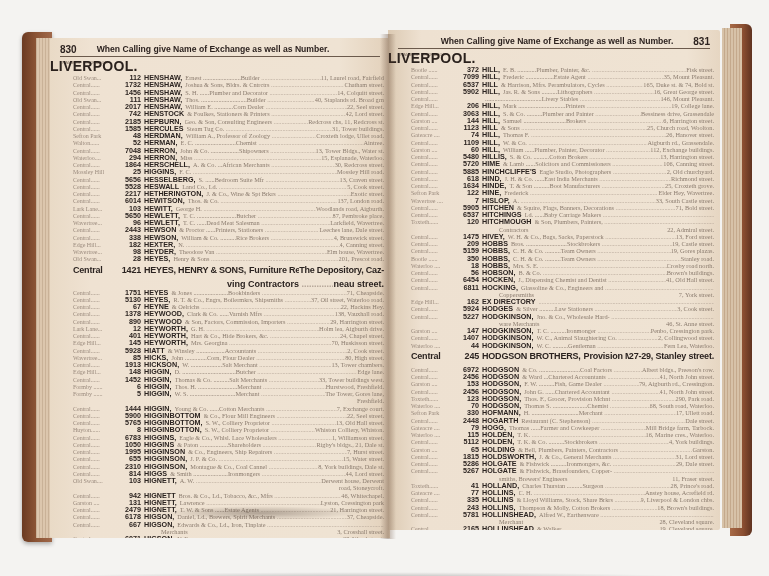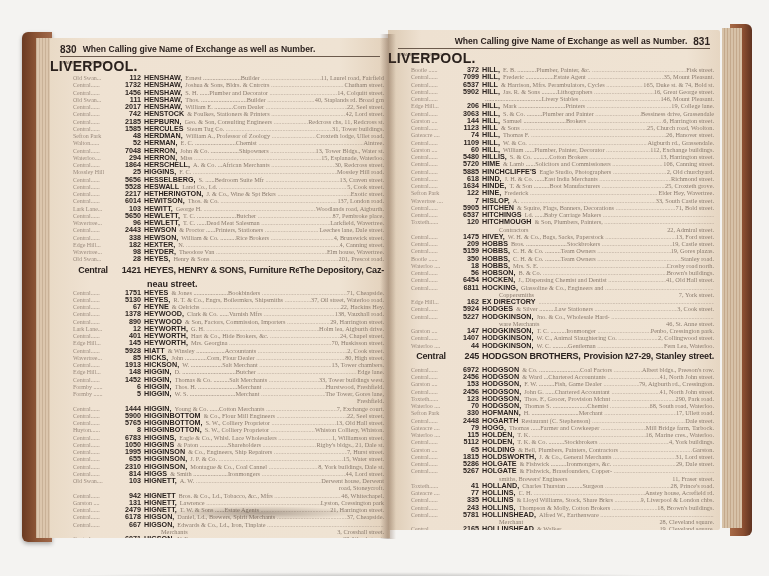--- a/index.html
+++ b/index.html
@@ -42,21 +42,21 @@
     background:linear-gradient(90deg,#dccab3 0%,#eee1d1 10%,#efe3d3 90%,#e6d6c2 100%); }
   .gutter {
     position:absolute; left:358px; top:12px; width:16px; height:505px;
     background:linear-gradient(90deg,rgba(0,0,0,0) 0%,rgba(90,60,40,.35) 50%,rgba(0,0,0,0) 100%);
   }
   .running-head {
     position:absolute; top:6px; left:10px; right:10px;
     font-family:"Liberation Sans", sans-serif; font-weight:bold;
     font-size:8.6px; color:#2d2320;
     border-bottom:0.8px solid #6b5a4c; padding-bottom:1px;
-    white-space:nowrap; display:flex; gap:6px;
+    white-space:nowrap; display:flex; gap:20px;
   }
   .running-head .pno { font-size:10px; }
   .running-head .msg { flex:1; }
   .page.right .running-head { text-align:right; }
   .city {
     position:absolute; top:20px; left:0; right:0; 
     font-family:"Liberation Sans", sans-serif; font-weight:bold;
     font-size:14px; letter-spacing:.3px; color:#2a211d;
   }
   .col-label {
@@ -80,21 +80,21 @@
   .entry .det::after { content:" ................................................................................................................"; color:#b3a496; }
   .entry .addr { flex:none; color:#8a7b6e; max-width:120px; overflow:hidden; }
   .entry.cont .ex, .entry.cont .num { visibility:hidden; }
   .entry.cont .det { padding-left:14px; }
   .entry.cont .det::after { content:""; }
   .entry.bigline { height:15px; line-height:13px; margin:1px 0; }
   .entry.bigline .ex, .entry.bigline .num, .entry.bigline .nm, .entry.bigline .det, .entry.bigline .addr {
     font-family:"Liberation Sans", sans-serif; font-weight:bold; color:#2b2320;
     font-size:9px; letter-spacing:-.2px;
   }
-  .entry.bigline .ex { width:40px; font-size:9px;text-align:center; }
+  .entry.bigline .ex { width:40px; font-size:9px; }
   .entry.bigline .num { width:28px; }
   .entry.bigline .det::after { content:""; }
   .entry.bigline .addr { max-width:140px; }
   .entry.bigline2 { height:9px; line-height:9px; }
   .entry.bigline2 .det { padding-left:80px; font-family:"Liberation Sans", sans-serif; font-weight:bold;
     color:#2b2320; font-size:9px; }
   .entry.bigline2 .addr { font-family:"Liberation Sans", sans-serif; font-weight:bold; color:#2b2320;
     font-size:9px; }
   .smudge {
     position:absolute; left:110px; bottom:18px; width:200px; height:14px;
@@ -309,20 +309,21 @@
           <span class="ex">Central</span>
           <span class="num">1421</span>
           <span class="nm">HEYES, HENRY &amp; SONS,</span>
           <span class="det">Furniture Remo-</span>
           <span class="addr">The Depository, Caz-</span>
         </div>
         <div class="entry bigline2">
           <span class="ex"></span>
           <span class="num"></span>
           <span class="nm"></span>
+          <span class="det">ving Contractors</span>
           <span class="addr">neau street.</span>
         </div>
         <div class="entry">
           <span class="ex">Central......</span>
           <span class="num">1751</span>
           <span class="nm">HEYES</span>
           <span class="det">&amp; Jones ......................Bookbinders</span>
           <span class="addr">71, Cheapside.</span>
         </div>
         <div class="entry">

